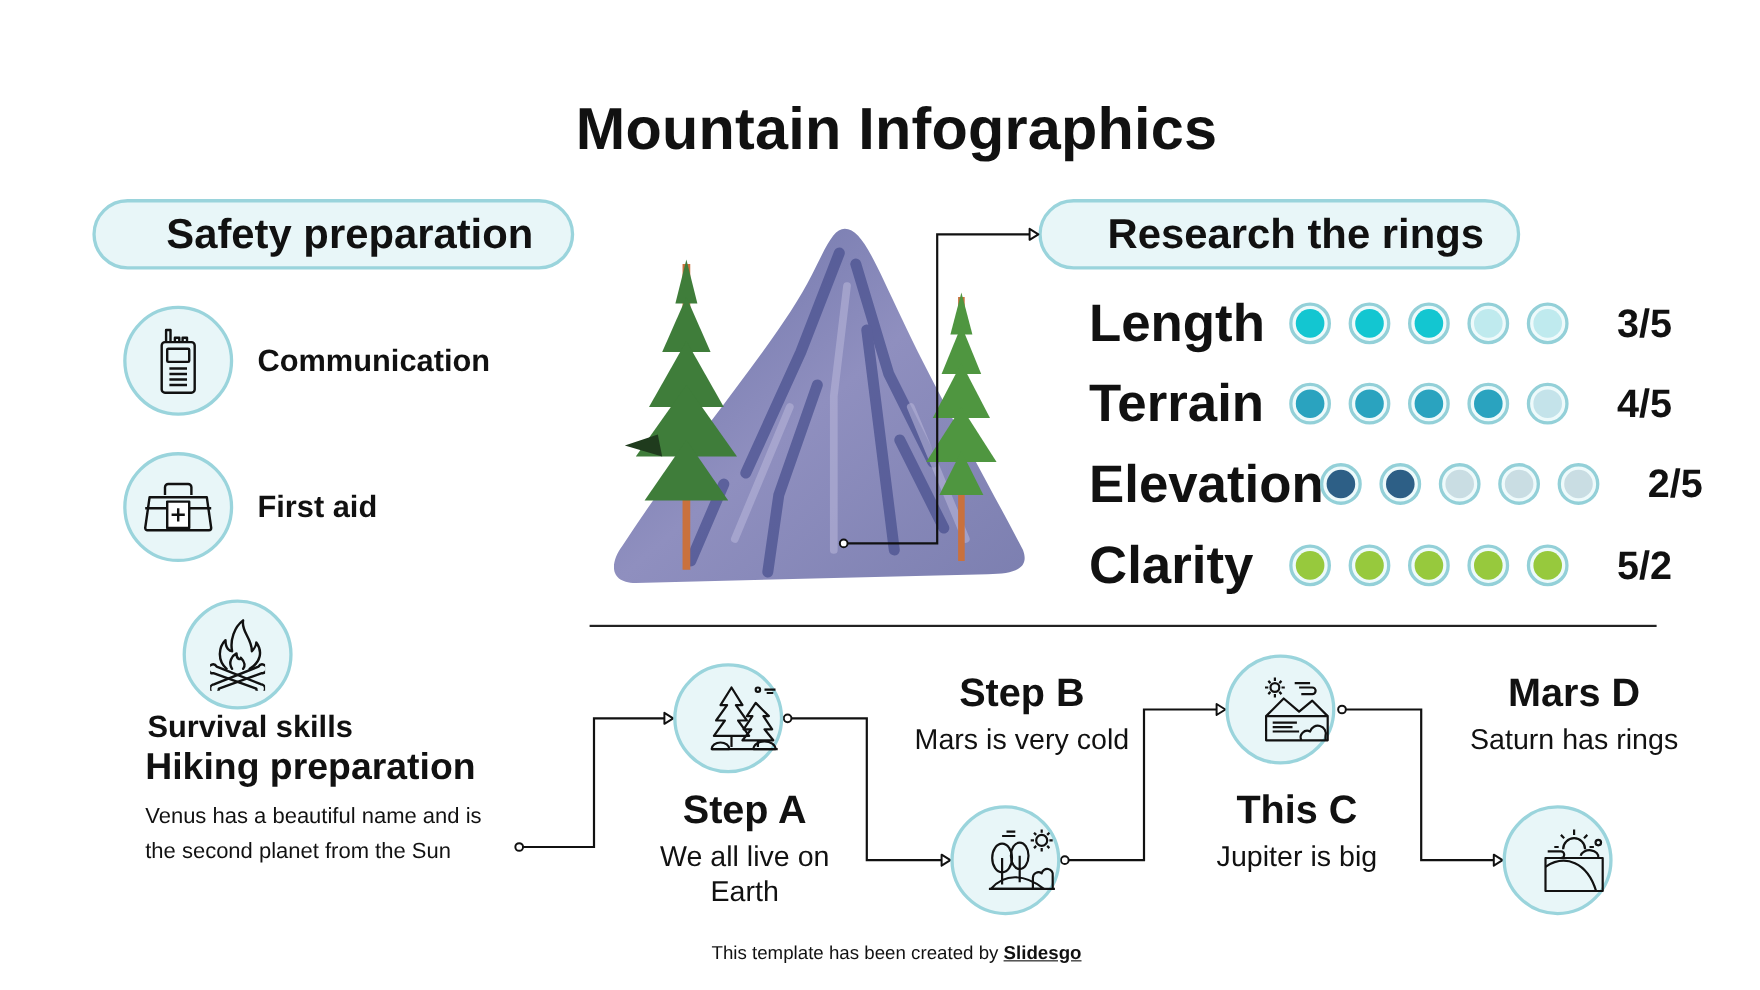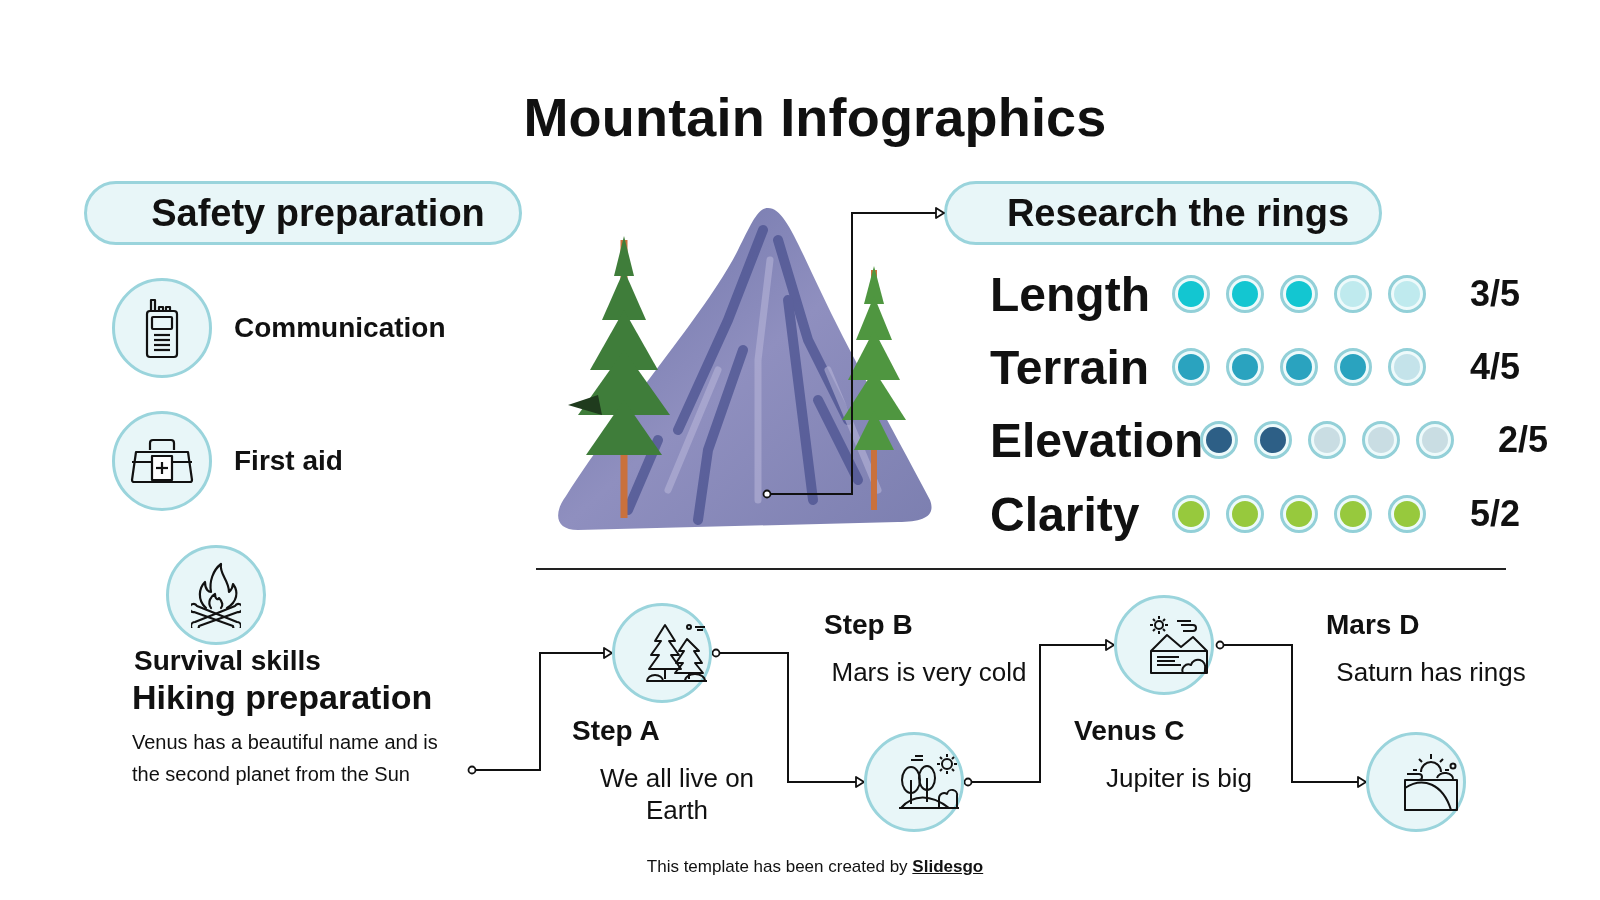--- a/index.html
+++ b/index.html
@@ -25,21 +25,21 @@
   .rating-row { left: 960px; height: 50px; display: flex; align-items: center; width: 560px; }
   .rating-row .rlabel { width: 210px; font-size: 48px; font-weight: 700; }
   .dots { display: flex; gap: 16px; width: 268px; }
   .dot { width: 38px; height: 38px; border-radius: 50%; border: 3px solid #93d0d8; background: #eefafb; display: flex; align-items: center; justify-content: center; }
   .dot .fill { width: 26px; height: 26px; border-radius: 50%; }
   .rating-row .score { margin-left: 44px; font-size: 36px; font-weight: 700; }
 
   .divider { left: 536px; top: 568px; width: 970px; height: 2px; background: #222; }
 
   .step-circle { width: 100px; height: 100px; }
-  .step-title { font-size: 28px; font-weight: 700; text-align: left; width: 240px; }
+  .step-title { font-size: 36px; font-weight: 700; text-align: center; width: 240px; }
   .step-desc { font-size: 26px; line-height: 32px; text-align: center; width: 240px; }
 
   .footer { left: 0; width: 1600px; top: 857px; text-align: center; font-size: 17px; }
   .footer b { text-decoration: underline; font-weight: 700; }
 
   svg.lines { position: absolute; left: 0; top: 0; width: 1600px; height: 900px; pointer-events: none; }
 </style>
 </head>
 <body>
 
@@ -298,21 +298,21 @@
   <svg width="64" height="64" viewBox="0 0 64 64" fill="none" stroke="#111" stroke-width="2" stroke-linejoin="round">
     <circle cx="12" cy="12" r="4"></circle>
     <path d="M12 3 v3 M12 18 v3 M3 12 h3 M18 12 h3 M6 6 l2 2 M16 16 l2 2 M18 6 l-2 2 M8 16 l-2 2"></path>
     <path d="M30 8 h14 M34 12 h12 a3 3 0 0 1 0 6 h-10"></path>
     <path d="M4 38 L20 22 L34 34 L46 24 L60 38"></path>
     <rect x="4" y="38" width="56" height="22"></rect>
     <path d="M10 44 h22 M10 48 h18 M10 52 h24"></path>
     <path d="M36 60 a6 6 0 0 1 8-8 a7 7 0 0 1 14 4 v4"></path>
   </svg>
 </div>
-<div class="abs step-title" style="left:1044px; top:715px;">Venus C</div>
+<div class="abs step-title" style="left:1044px; top:715px;">This C</div>
 <div class="abs step-desc" style="left:1044px; top:762px;">Jupiter is big</div>
 
 <div class="abs step-title" style="left:1296px; top:609px;">Mars D</div>
 <div class="abs step-desc" style="left:1296px; top:656px;">Saturn has rings</div>
 <div class="abs icon-circle step-circle" style="left:1366px; top:732px;">
   <svg width="64" height="64" viewBox="0 0 64 64" fill="none" stroke="#111" stroke-width="2" stroke-linejoin="round">
     <path d="M22 22 a10 10 0 0 1 20 0"></path>
     <path d="M32 4 v5 M20 9 l3 3 M44 9 l-3 3 M14 20 h4 M46 20 h4"></path>
     <circle cx="54" cy="16" r="2.5"></circle>
     <path d="M8 24 h12 a3 3 0 0 1 0 6 h-14"></path>

